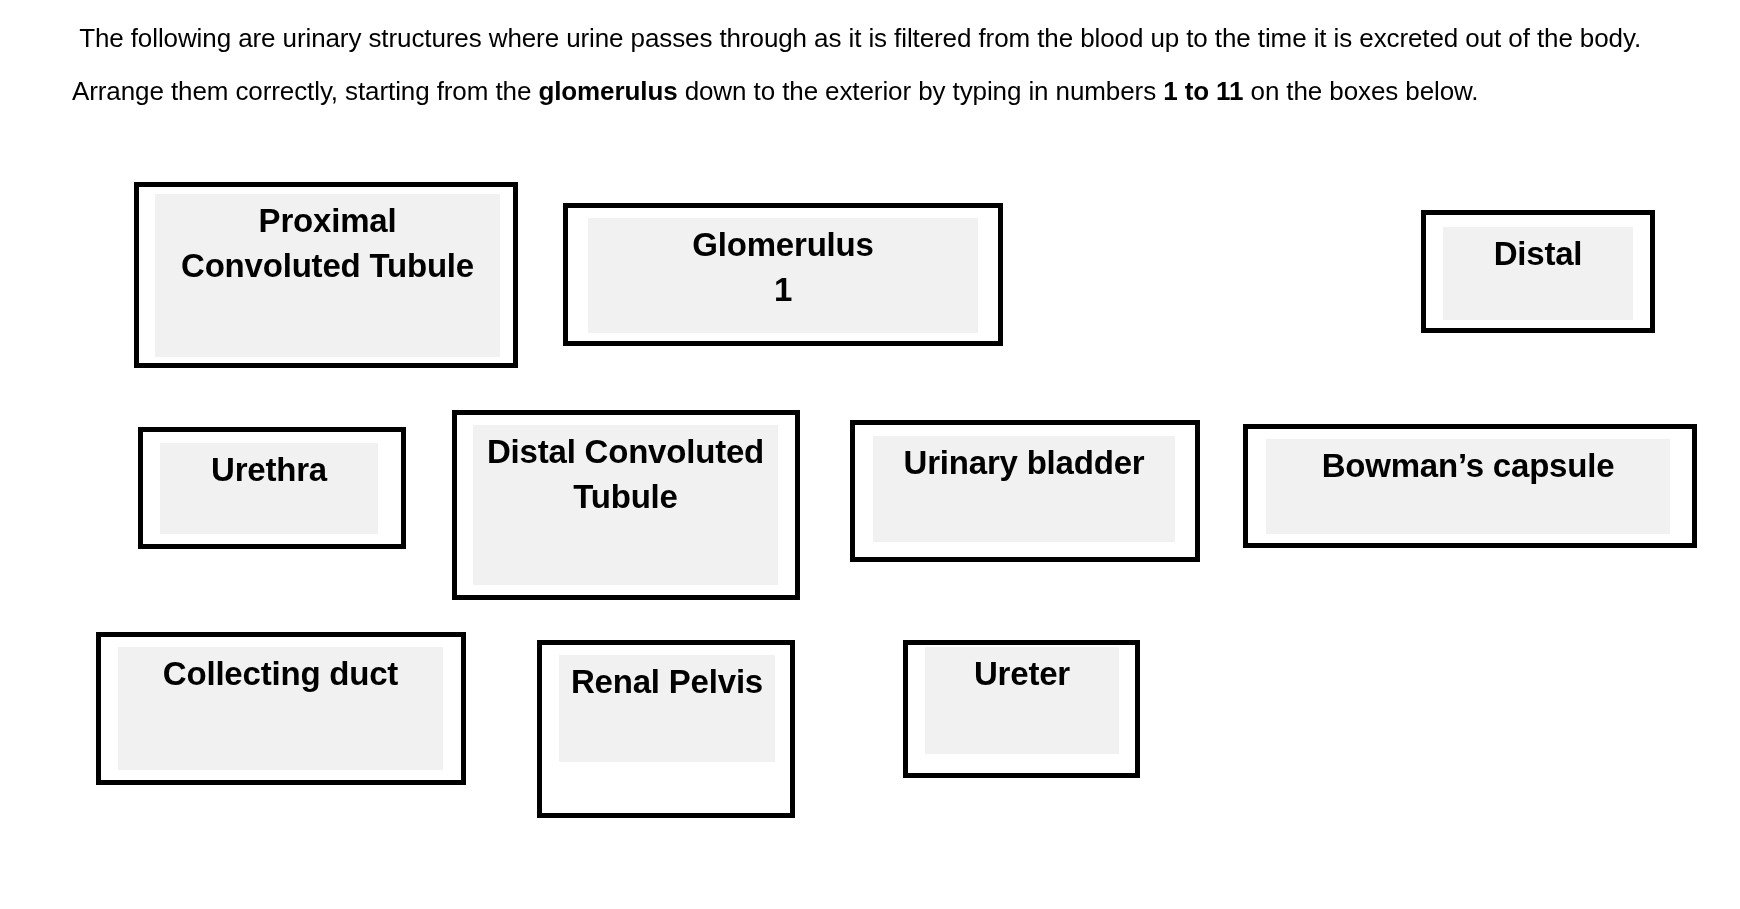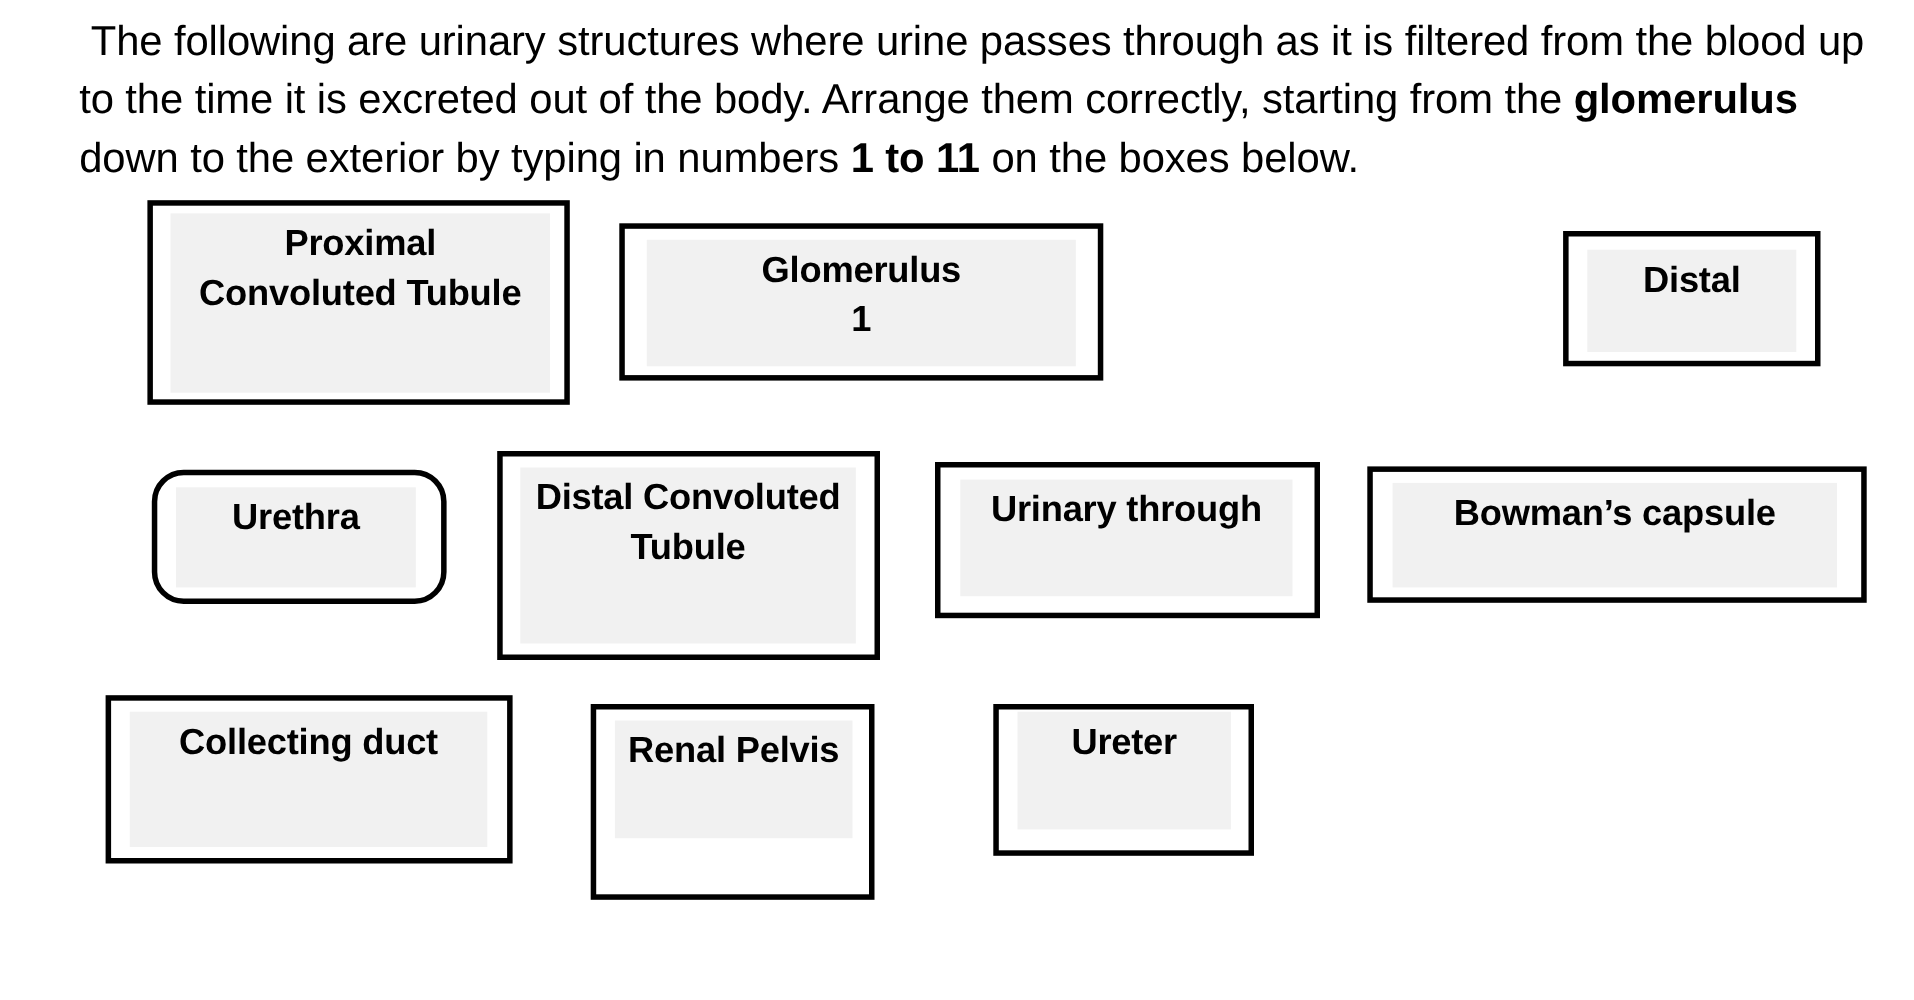--- a/index.html
+++ b/index.html
@@ -18,21 +18,21 @@
     background: #ffffff;
     overflow: hidden;
   }
 
   
   #intro {
     position: absolute;
     left: 72px;
     top: 12px;
     width: 1630px;
-    font-size: 38px;
+    font-size: 26px;
     line-height: 53px;
     font-weight: 400;
     letter-spacing: -0.1px;
     color: #000000;
     white-space: pre-wrap;
   }
   #intro b {
     font-weight: 700;
   }
 
@@ -85,36 +85,36 @@
     </div>
   </div>
 
 
   <div class="box" style="left:1421px; top:210px; width:234px; height:123px;">
     <div class="field pad-sm" style="left:17px; top:12px; width:190px; height:93px;">
       <span class="txt">Distal</span>
     </div>
   </div>
 
-  <div class="box" style="left:138px; top:427px; width:268px; height:122px;border-radius:29px;">
+  <div class="box" style="left:138px; top:427px; width:268px; height:122px;">
     <div class="field pad-sm" style="left:17px; top:11px; width:218px; height:91px;">
       <span class="txt">Urethra</span>
     </div>
   </div>
 
   <div class="box" style="left:452px; top:410px; width:348px; height:190px;">
     <div class="field pad-sm" style="left:16px; top:10px; width:305px; height:160px;">
       <span class="txt">Distal Convoluted
 Tubule</span>
     </div>
   </div>
 
   <div class="box" style="left:850px; top:420px; width:350px; height:142px;">
     <div class="field pad-sm" style="left:18px; top:11px; width:302px; height:106px;">
-      <span class="txt">Urinary through</span>
+      <span class="txt">Urinary bladder</span>
     </div>
   </div>
 
   <div class="box" style="left:1243px; top:424px; width:454px; height:124px;">
     <div class="field pad-sm" style="left:18px; top:10px; width:404px; height:95px;">
       <span class="txt">Bowman’s capsule</span>
     </div>
   </div>
 
   <div class="box" style="left:96px; top:632px; width:370px; height:153px;padding-left:43px;">

